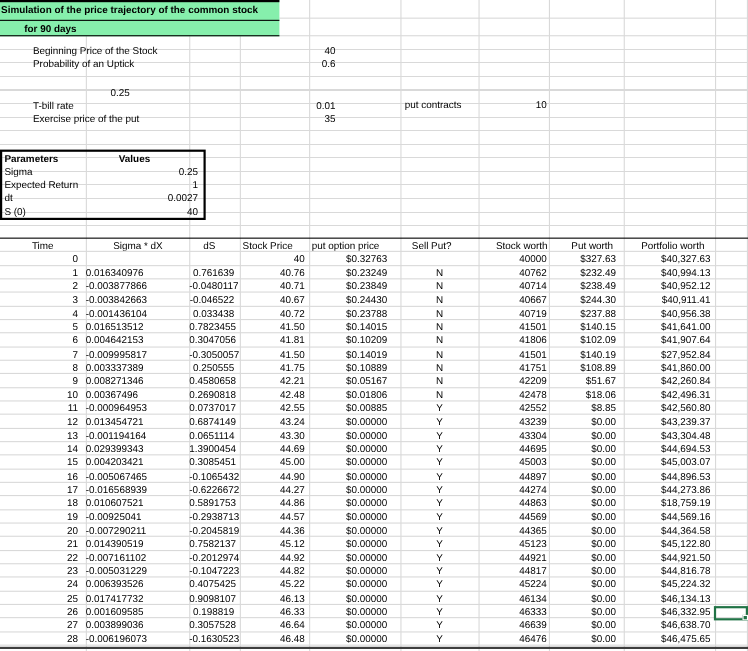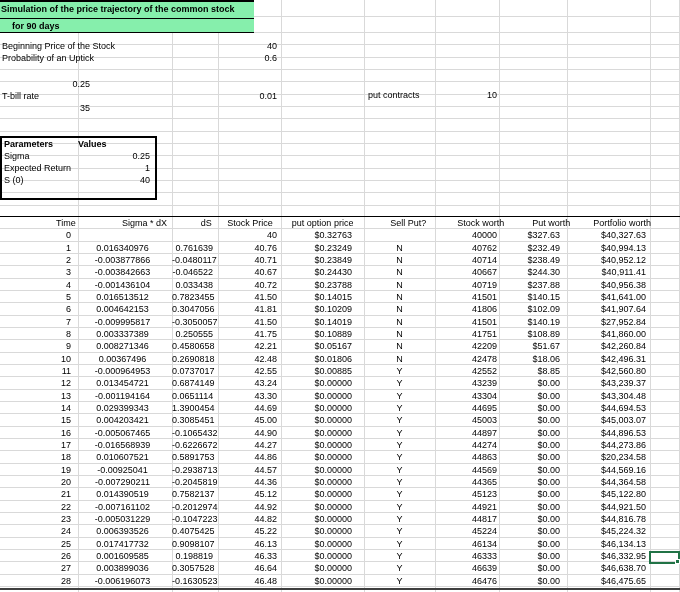--- a/index.html
+++ b/index.html
@@ -15,59 +15,59 @@
     position:absolute;left:0;top:33px;width:680px;height:184px;z-index:0;
     background:repeating-linear-gradient(to bottom,transparent 0,transparent 11.33px,#d9d9d9 11.33px,#d9d9d9 12.33px);
   }
   
   #title-box{
     position:absolute;left:0;top:0;width:254px;height:33px;z-index:2;
     border-top:2px solid #000;border-bottom:1.6px solid #000;box-sizing:border-box;background:#86efac;
   }
   #title-box .tl{height:15.5px;line-height:15.5px;font-weight:bold;white-space:nowrap;}
   #title-box .tl1{border-bottom:1.4px solid #000;padding-left:1px;}
-  #title-box .tl2{padding-left:12px;}
+  #title-box .tl2{padding-left:22px;}
   
-  .inforow{position:absolute;left:0;width:281px;height:12.33px;line-height:12.33px;display:flex;z-index:1;}
+  .inforow{position:absolute;left:0;width:281px;height:12.33px;line-height:12.33px;display:flex;z-index:1;padding-left:28px;}
   .inforow .lab{flex:1;padding-left:2px;white-space:nowrap;}
   .inforow .val{width:90px;text-align:right;padding-right:4px;}
   .siderow{position:absolute;left:364px;width:135px;height:12.33px;line-height:12.33px;display:flex;z-index:1;}
   .siderow .lab{width:71px;padding-left:4px;box-sizing:border-box;white-space:nowrap;}
   .siderow .val{flex:1;text-align:right;padding-right:2px;}
   
   #param-box{
-    position:absolute;left:0;top:136px;width:157px;height:64px;z-index:2;
+    position:absolute;left:0;top:136px;width:187px;height:64px;z-index:2;
     border:2px solid #000;box-sizing:border-box;background:transparent;
   }
   .prow{display:flex;height:12px;line-height:12px;}
   .prow .pn{flex:1;padding-left:2px;white-space:nowrap;}
   .prow .pv{width:72px;text-align:right;padding-right:5px;}
   .prow.phead{font-weight:bold;}
   
   #table{
     position:absolute;left:0;top:216px;width:680px;z-index:1;
     border-top:1px solid #000;
   }
   .trow{display:flex;height:12.33px;line-height:12.2px;border-bottom:1px solid #d9d9d9;box-sizing:border-box;}
   .c{box-sizing:border-box;overflow:hidden;white-space:nowrap;}
   .col1{width:78px;text-align:right;padding-right:7px;}
-  .col2{width:94px;text-align:center;padding-right:5px;}
+  .col2{width:94px;text-align:left;padding-right:5px;}
   .col3{width:46px;text-align:right;padding-right:5px;}
   .col4{width:63px;text-align:right;padding-right:4px;}
   .col5{width:83px;text-align:right;padding-right:12px;}
   .col6{width:71px;text-align:center;}
   .col7{width:64px;text-align:right;padding-right:2px;}
   .col8{width:68px;text-align:right;padding-right:7px;}
   .col9{width:83px;text-align:right;padding-right:4px;}
   .col10{width:30px;}
-  .hrow .c{text-align:right;padding-right:0;}
+  .hrow .c{text-align:center;padding-right:0;}
   .hrow .col1{padding-left:2px;}
   .hrow .col2{padding-left:8px;}
   .hrow .col3,.hrow .col4,.hrow .col5,.hrow .col7,.hrow .col8,.hrow .col9{padding-left:2px;}
-  .hrow .col6{text-align:center;padding-left:1px;margin-left:20px;}
+  .hrow .col6{text-align:left;padding-left:1px;margin-left:20px;}
   
   #bottom-edge{position:absolute;left:0;top:587.5px;width:680px;height:2px;background:#3f3f3f;z-index:3;}
   #selection{
     position:absolute;left:649px;top:551px;width:31px;height:13px;z-index:4;
     border:2px solid #217346;box-sizing:border-box;background:transparent;
   }
   #selection .handle{position:absolute;right:-2px;bottom:-2px;width:3px;height:3px;background:#217346;border:1px solid #fff;}
 </style>
 </head>
 <body>
@@ -105,20 +105,21 @@
     <div class="val">0.6</div>
   </div>
   <div class="inforow" style="top:77.6px">
     <div class="val">0.25</div>
   </div>
   <div class="inforow" style="top:90px">
     <div class="lab">T-bill rate</div>
     <div class="val">0.01</div>
   </div>
   <div class="inforow" style="top:102.3px">
+    <div class="lab">Exercise price of the put</div>
     <div class="val">35</div>
   </div>
 
   <div class="siderow" style="top:89px">
     <div class="lab">put contracts</div>
     <div class="val">10</div>
   </div>
 
   <div id="param-box">
     <div class="prow phead">
@@ -127,20 +128,24 @@
     </div>
     <div class="prow">
       <div class="pn">Sigma</div>
       <div class="pv">0.25</div>
     </div>
     <div class="prow">
       <div class="pn">Expected Return</div>
       <div class="pv">1</div>
     </div>
     <div class="prow">
+      <div class="pn">dt</div>
+      <div class="pv">0.0027</div>
+    </div>
+    <div class="prow">
       <div class="pn">S (0)</div>
       <div class="pv">40</div>
     </div>
   </div>
 
   <div id="table">
     <div class="trow hrow">
       <div class="c col1">Time</div>
       <div class="c col2">Sigma * dX</div>
       <div class="c col3">dS</div>
@@ -390,21 +395,21 @@
 
         <div class="trow">
           <div class="c col1">18</div>
           <div class="c col2">0.010607521</div>
           <div class="c col3">0.5891753</div>
           <div class="c col4">44.86</div>
           <div class="c col5">$0.00000</div>
           <div class="c col6">Y</div>
           <div class="c col7">44863</div>
           <div class="c col8">$0.00</div>
-          <div class="c col9">$20,234.58</div>
+          <div class="c col9">$18,759.19</div>
           <div class="c col10"></div>
         </div>
 
         <div class="trow">
           <div class="c col1">19</div>
           <div class="c col2">-0.00925041</div>
           <div class="c col3">-0.2938713</div>
           <div class="c col4">44.57</div>
           <div class="c col5">$0.00000</div>
           <div class="c col6">Y</div>

